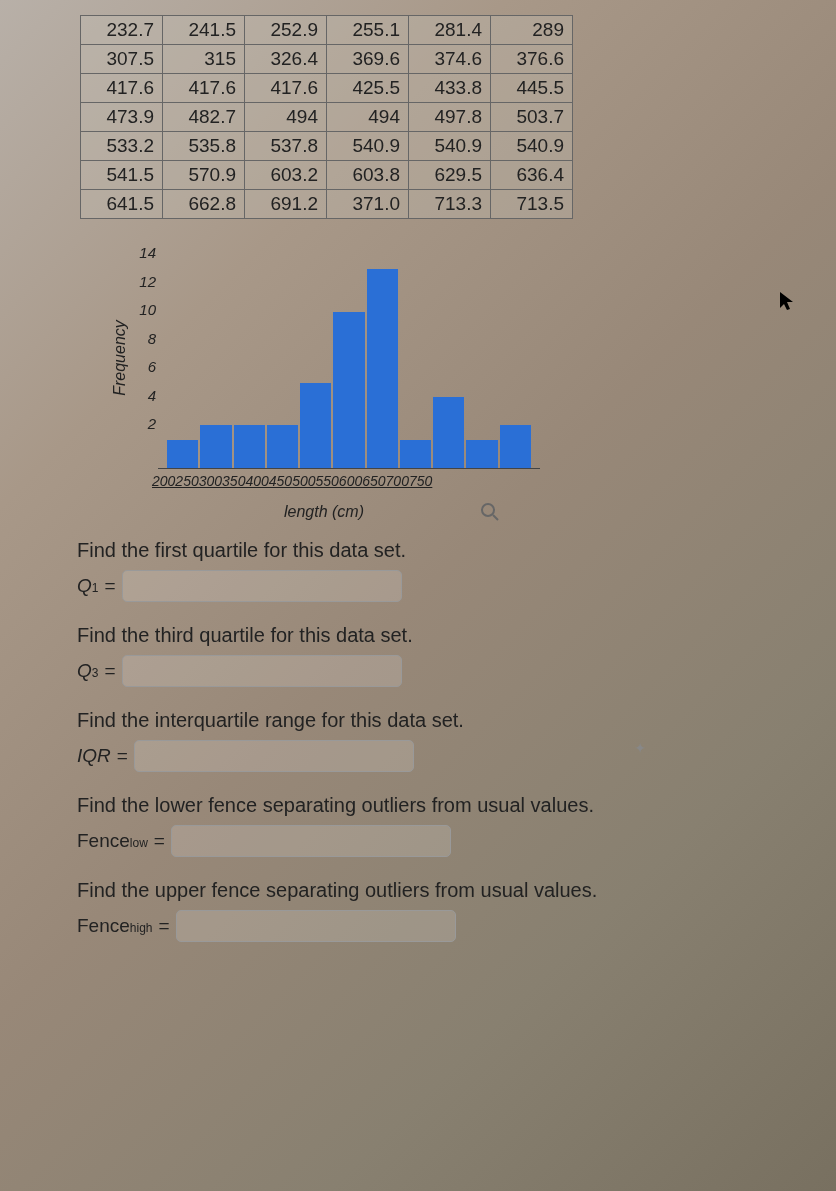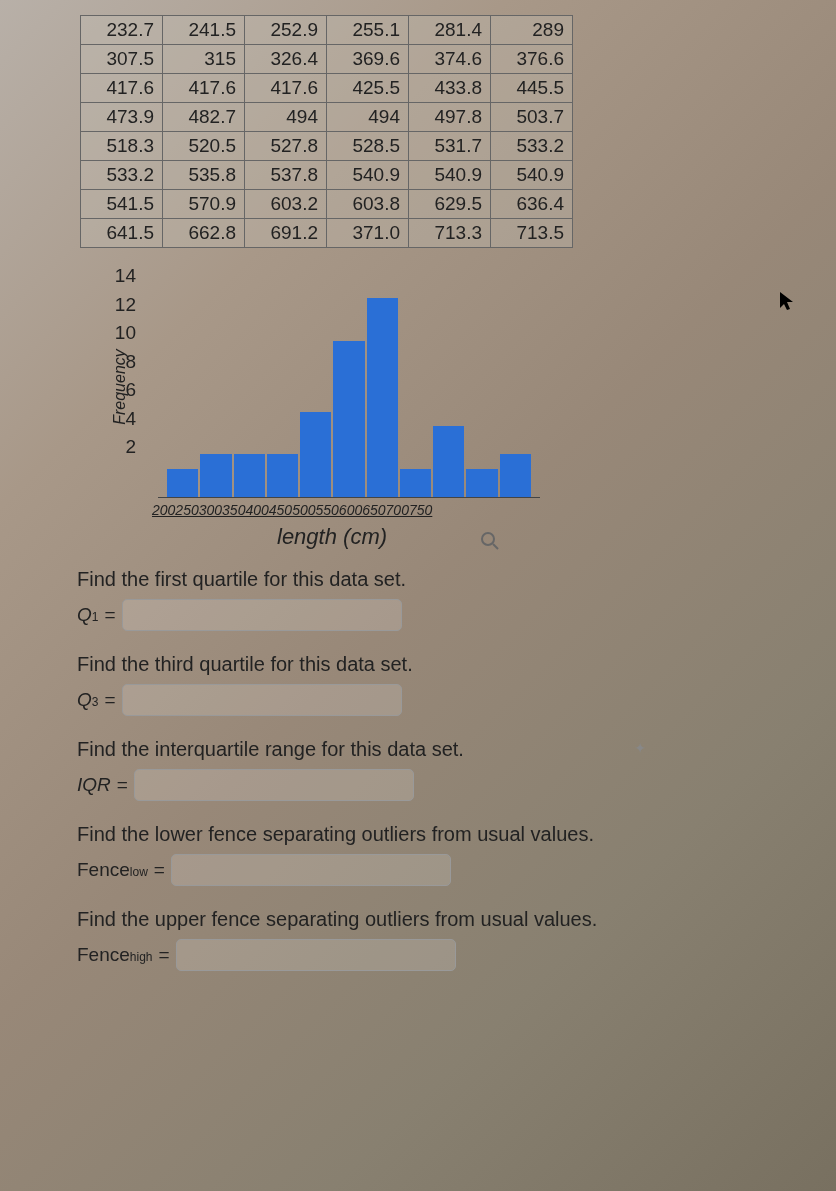--- a/index.html
+++ b/index.html
@@ -37,35 +37,36 @@
     left: -38px;
     top: 80px;
     transform: rotate(-90deg);
     transform-origin: center;
     font-style: italic;
     font-size: 16px;
   }
   .xlabel {
     position: absolute;
     bottom: -22px;
-    left: 157px;
+    left: 164px;
     font-style: italic;
-    font-size: 22px;
+    font-size: 16px;
   }
   .yaxis {
     position: absolute;
     left: 0;
     top: 0;
     bottom: 30px;
     width: 36px;
   }
   .ytick {
     position: absolute;
-    right: 20px;
-    font-size: 19px;
+    right: 0;
+    font-size: 15px;
+    font-style: italic;
     transform: translateY(-50%);
   }
   .plot {
     position: absolute;
     left: 38px;
     right: 0;
     top: 0;
     bottom: 30px;
     border-bottom: 1px solid #444;
   }
@@ -169,28 +170,20 @@
         <td>433.8</td>
         <td>445.5</td>
       </tr>
       <tr>
         <td>473.9</td>
         <td>482.7</td>
         <td>494</td>
         <td>494</td>
         <td>497.8</td>
         <td>503.7</td>
-      </tr>
-      <tr>
-        <td>518.3</td>
-        <td>520.5</td>
-        <td>527.8</td>
-        <td>528.5</td>
-        <td>531.7</td>
-        <td>533.2</td>
       </tr>
       <tr>
         <td>533.2</td>
         <td>535.8</td>
         <td>537.8</td>
         <td>540.9</td>
         <td>540.9</td>
         <td>540.9</td>
       </tr>
       <tr>

